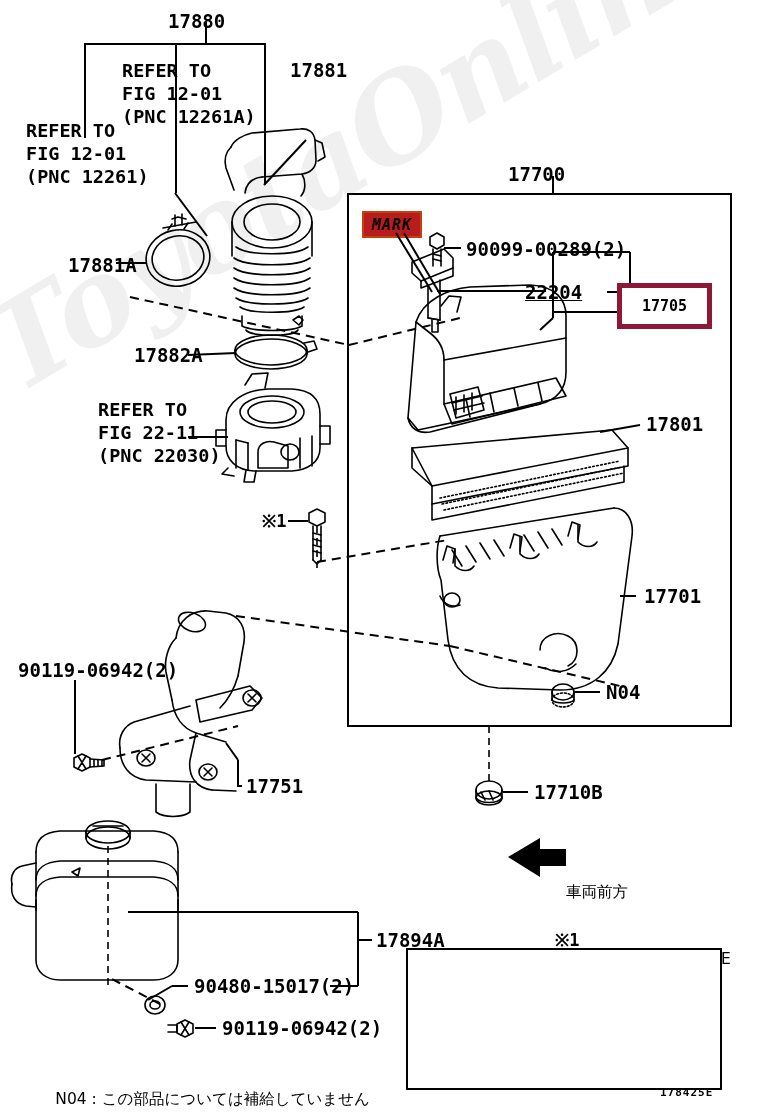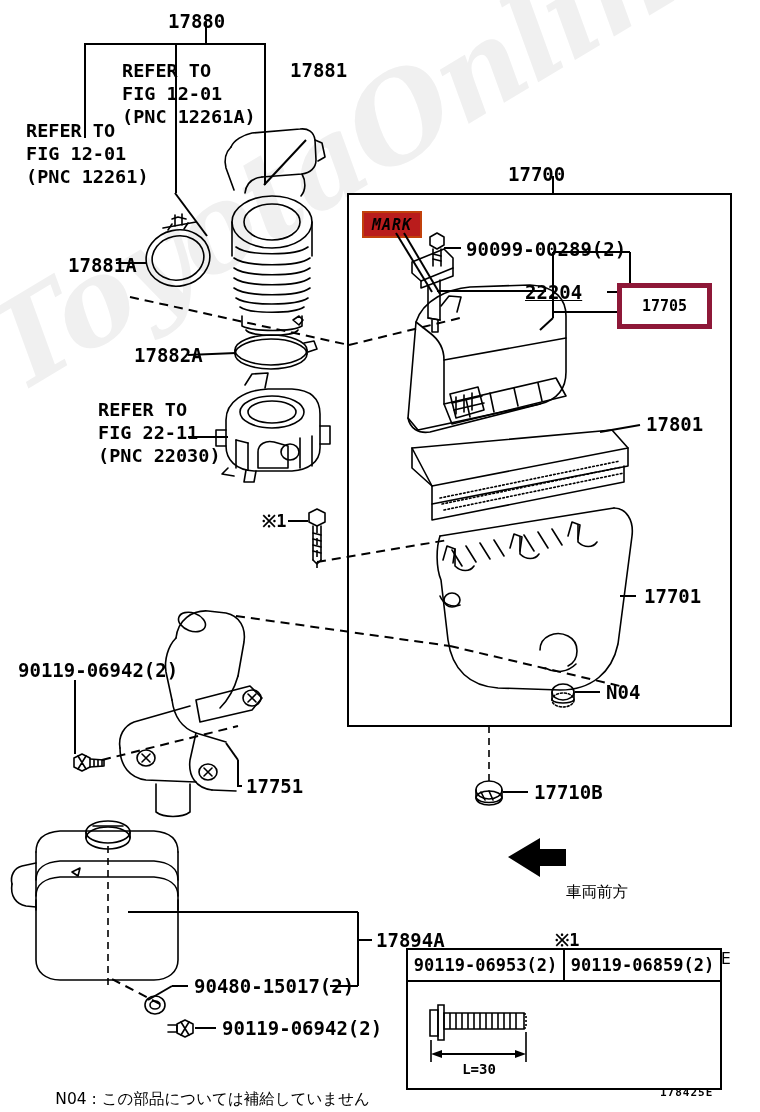--- a/index.html
+++ b/index.html
@@ -353,43 +353,21 @@
   <svg class="art art2" viewBox="0 0 760 1112">
     <path d="M508,857 L540,838 L540,849 L566,849 L566,866 L540,866 L540,877 Z" fill="#000"></path>
   </svg>
   <div class="vfs" style="left:566px;top:836px;">
     <div>車両前方</div>
     <div>VEHICLE FRONT SIDE</div>
   </div>
 
   <div class="lbl sm" style="left:555px;top:930px;">※1</div>
   <div class="btab" style="left:406px;top:948px;width:312px;height:138px;">
-    <div class="row hdr">
-      <div class="cell first">90119-06953(2)</div>
-      <div class="cell">90119-06859(2)</div>
-    </div>
     <div class="row">
-      <div class="bodycell">
-        <svg viewBox="0 0 154 104" style="position:absolute;left:0;top:0;width:154px;height:104px;">
-          <g fill="none" stroke="#000" stroke-width="1.6">
-            <path d="M22,28 L30,28 L30,54 L22,54 Z"></path>
-            <path d="M30,23 L36,23 L36,58 L30,58 Z"></path>
-            <path d="M36,31 L116,31 L116,47 L36,47 Z"></path>
-            <path d="M42,31 L42,47 M48,31 L48,47 M54,31 L54,47 M60,31 L60,47
-                     M66,31 L66,47 M72,31 L72,47 M78,31 L78,47 M84,31 L84,47
-                     M90,31 L90,47 M96,31 L96,47 M102,31 L102,47 M108,31 L108,47"></path>
-            <path d="M116,32 L118,32 L118,46 L116,46" stroke-dasharray="2 2"></path>
-            <path d="M23,58 L23,80 M118,50 L118,80"></path>
-            <path d="M27,72 L114,72" stroke-width="2"></path>
-          </g>
-          <path d="M23,72 L34,68 L34,76 Z" fill="#000"></path>
-          <path d="M118,72 L107,68 L107,76 Z" fill="#000"></path>
-          <text x="71" y="92" text-anchor="middle" font-family="DejaVu Sans Mono, monospace" font-size="14" font-weight="700" fill="#000">L=30</text>
-        </svg>
-      </div>
     </div>
   </div>
 
   <div class="note" style="left:18px;top:1065px;">
     <span class="jp">N04 : この部品については補給していません</span>
   </div>
   <div class="note" style="left:18px;top:1087px;">
     
   </div>
 

